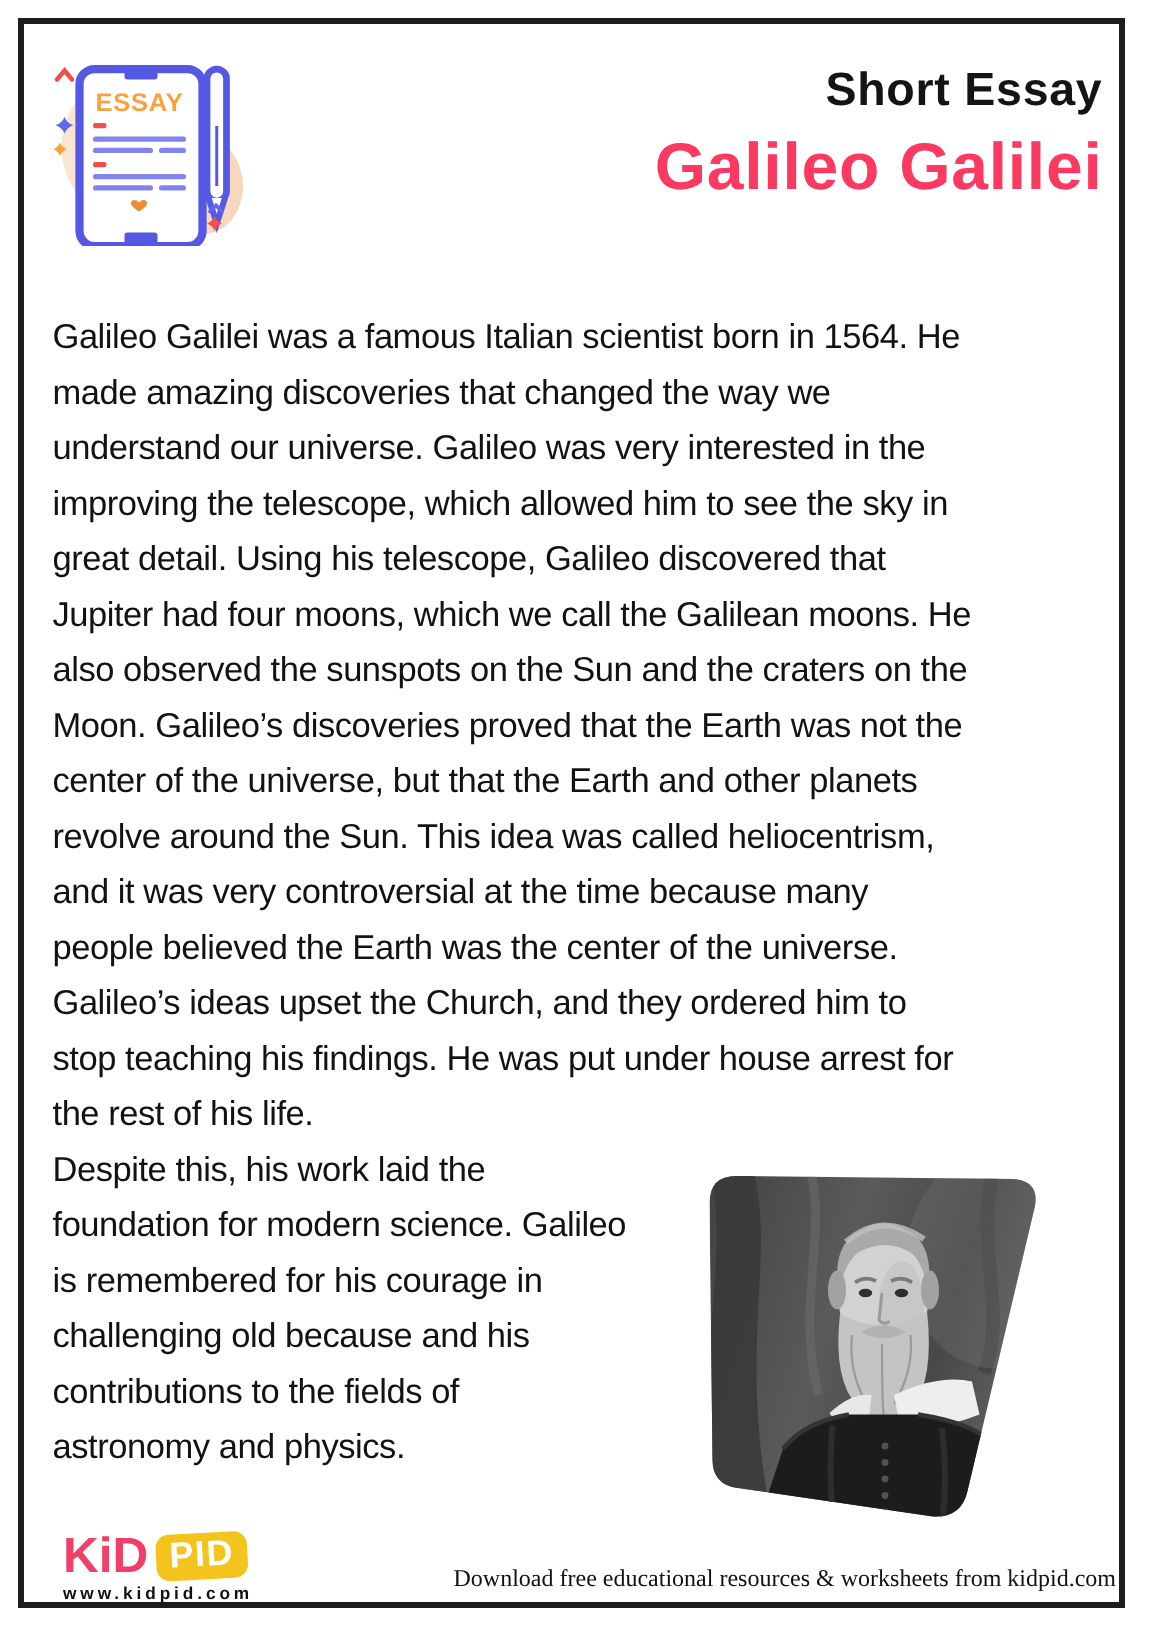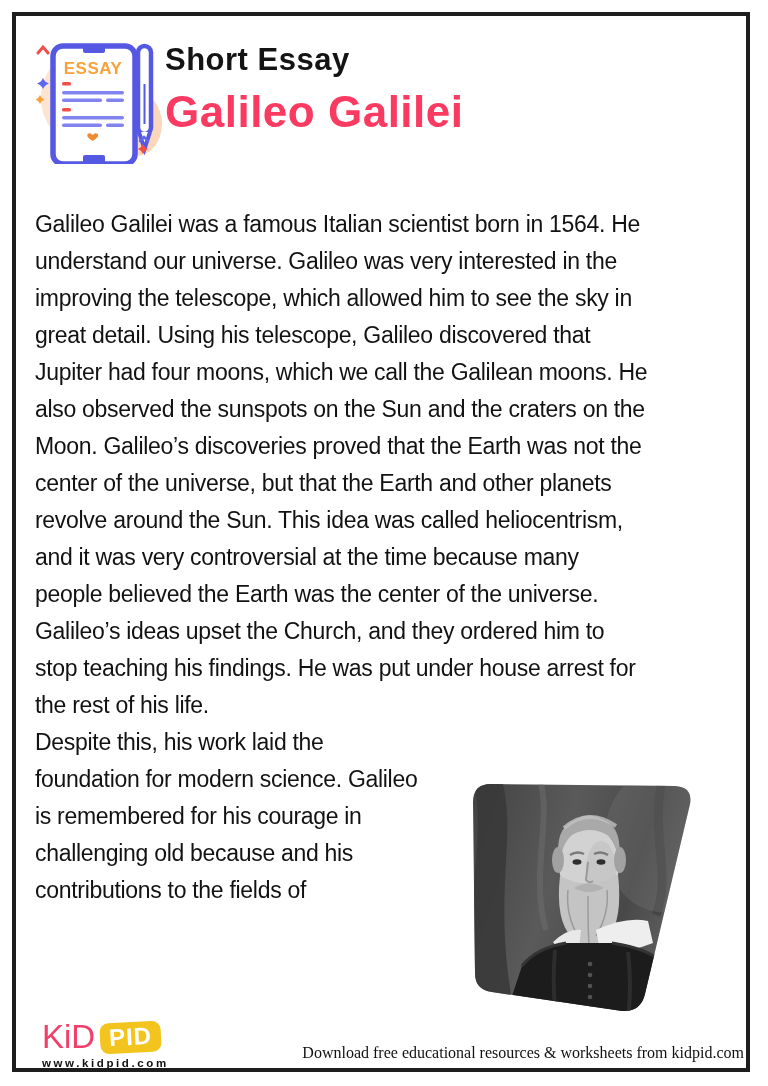--- a/index.html
+++ b/index.html
@@ -6,35 +6,35 @@
   .page {
     position:relative; width:768px; height:1086px; background:#ffffff;
     font-family:"Liberation Sans", sans-serif; overflow:hidden;
   }
   .frame {
     position:absolute; left:12px; top:12px; width:730px; height:1052px;
     border:4px solid #1d1d1d; background:#ffffff;
   }
   
   .essay-icon { position:absolute; left:36px; top:36px; width:128px; height:128px; }
-  .titles { position:absolute; left:165px; top:42px; width:570px; text-align:left; }
+  .titles { position:absolute; left:165px; top:42px; width:570px; text-align:right; }
   .subtitle { font-size:31px; font-weight:600; color:#141414; letter-spacing:0.5px; }
   .title { margin-top:9px; font-size:44px; font-weight:800; color:#fb3a62; letter-spacing:0.5px; }
   
   .body-text { position:absolute; left:35px; top:206px; width:712px; }
   .line {
     height:37px; line-height:37px; font-size:23px; letter-spacing:-0.3px;
     color:#121212; white-space:nowrap;
   }
   
   .portrait { position:absolute; left:460px; top:780px; width:250px; height:240px; }
   
   .logo { position:absolute; left:42px; top:1020px; }
   .logo-row { display:flex; align-items:center; }
-  .logo-kid { font-size:33px; font-weight:400; color:#f03f68; line-height:34px; }
+  .logo-kid { font-size:33px; font-weight:700; color:#f03f68; line-height:34px; }
   .logo-pid {
     margin-left:5px; background:#f2c41d; color:#ffffff; font-weight:800;
     font-size:24px; line-height:24px; padding:3px 9px 4px; border-radius:9px;
     transform:rotate(-3deg); letter-spacing:1px;
   }
   .logo-url { margin-top:3px; font-size:11.5px; letter-spacing:2.6px; color:#111111; font-weight:600; }
   .footer-note {
     position:absolute; right:24px; top:1044px; font-family:"Liberation Serif", serif;
     font-size:16px; color:#111111;
   }
@@ -78,38 +78,40 @@
     <path d="M107,108 Q108.3,111.6 112,113 Q108.3,114.4 107,118 Q105.7,114.4 102,113 Q105.7,111.6 107,108 Z" fill="#f14f4a"></path>
   </svg>
 
   <div class="titles">
     <div class="subtitle">Short Essay</div>
     <div class="title">Galileo Galilei</div>
   </div>
 
   <div class="body-text">
     <div class="line">Galileo Galilei was a famous Italian scientist born in 1564. He</div>
+    <div class="line">made amazing discoveries that changed the way we</div>
     <div class="line">understand our universe. Galileo was very interested in the</div>
     <div class="line">improving the telescope, which allowed him to see the sky in</div>
     <div class="line">great detail. Using his telescope, Galileo discovered that</div>
     <div class="line">Jupiter had four moons, which we call the Galilean moons. He</div>
     <div class="line">also observed the sunspots on the Sun and the craters on the</div>
     <div class="line">Moon. Galileo’s discoveries proved that the Earth was not the</div>
     <div class="line">center of the universe, but that the Earth and other planets</div>
     <div class="line">revolve around the Sun. This idea was called heliocentrism,</div>
     <div class="line">and it was very controversial at the time because many</div>
     <div class="line">people believed the Earth was the center of the universe.</div>
     <div class="line">Galileo’s ideas upset the Church, and they ordered him to</div>
     <div class="line">stop teaching his findings. He was put under house arrest for</div>
     <div class="line">the rest of his life.</div>
     <div class="line">Despite this, his work laid the</div>
     <div class="line">foundation for modern science. Galileo</div>
     <div class="line">is remembered for his courage in</div>
     <div class="line">challenging old because and his</div>
     <div class="line">contributions to the fields of</div>
+    <div class="line">astronomy and physics.</div>
   </div>
 
   <svg class="portrait" viewBox="0 0 250 240" xmlns="http://www.w3.org/2000/svg">
     <defs>
       <clipPath id="pc">
         <path d="M31,4 L215,6 Q233,7 230,24 L185,214 Q181,232 162,231 L32,212 Q15,210 15,193 L13,22 Q13,4 31,4 Z"></path>
       </clipPath>
       <linearGradient id="bgGrad" x1="0" y1="0" x2="1" y2="0.3">
         <stop offset="0" stop-color="#3f3f3f"></stop>
         <stop offset="0.45" stop-color="#5a5a5a"></stop>

